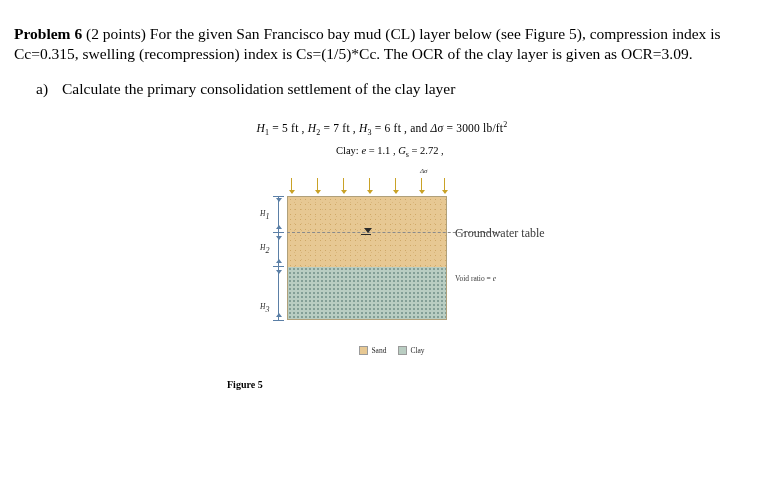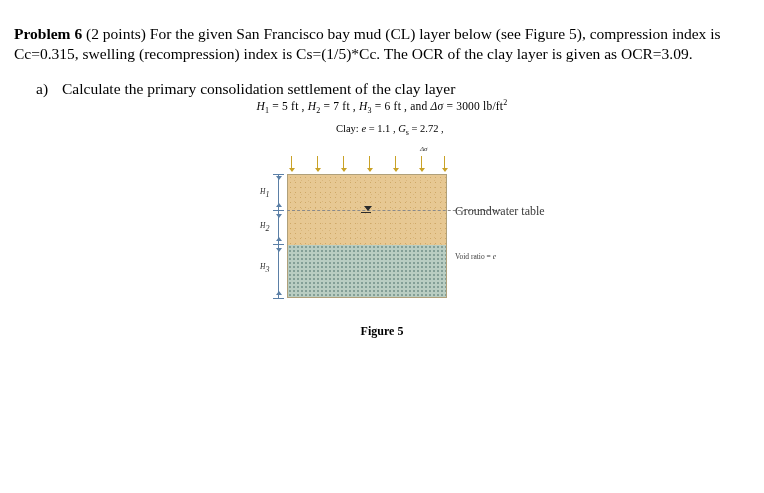--- a/index.html
+++ b/index.html
@@ -34,20 +34,21 @@
     margin-top: 16px;
     padding-left: 22px;
     font-size: 15.5px;
     display: flex;
     gap: 12px;
   }
   .part-a .marker { width: 14px; flex: 0 0 14px; }
   .math-line {
     text-align: center;
     font-size: 11.5px;
+    margin-top: 22px;
     letter-spacing: 0.2px;
   }
   .math-line i { font-style: italic; }
   .sub { font-size: 8px; vertical-align: sub; }
   .sup { font-size: 8px; vertical-align: super; }
   .props {
     padding-left: 322px;
     font-size: 10.5px;
     line-height: 2.6;
   }
@@ -215,23 +216,23 @@
   .legend .item { display: flex; align-items: center; gap: 3px; }
   .swatch {
     width: 7px; height: 7px;
     border: 1px solid #9a9a9a;
     display: inline-block;
   }
   .swatch.sand-sw { background: #e7c893; }
   .swatch.clay-sw { background: #b9cdc2; }
 
   .fig-caption {
-    margin-top: 8px;
-    text-align: center;
-    font-size: 12px;
+    margin-top: 24px;
+    text-align: left;
+    font-size: 10px;
     font-weight: bold;
   }
 </style>
 </head>
 <body>
 
 <div class="page">
 
   <p class="problem-block">
     <b>Problem 6</b>
@@ -298,20 +299,30 @@
       <div class="tick" style="top:142px"></div>
       <div class="tick-arrow ta-down" style="top:20px"></div>
       <div class="tick-arrow ta-up" style="top:47px"></div>
       <div class="tick-arrow ta-down" style="top:58px"></div>
       <div class="tick-arrow ta-up" style="top:81px"></div>
       <div class="tick-arrow ta-down" style="top:92px"></div>
       <div class="tick-arrow ta-up" style="top:135px"></div>
 
       <div class="dim-label" style="top:31px"><span>H</span><span class="sub">1</span></div>
       <div class="dim-label" style="top:65px"><span>H</span><span class="sub">2</span></div>
-      <div class="dim-label" style="top:106px"><span>H</span><span class="sub">3</span></div>
+      <div class="dim-label" style="top:124px"><span>H</span><span class="sub">3</span></div>
     </div>
 
+    <div class="legend">
+      <div class="item">
+        <span class="swatch sand-sw"></span>
+        <span>Sand</span>
+      </div>
+      <div class="item">
+        <span class="swatch clay-sw"></span>
+        <span>Clay</span>
+      </div>
+    </div>
 
     <div class="fig-caption">Figure 5</div>
   </div>
 
 </div>
 
 </body></html>

